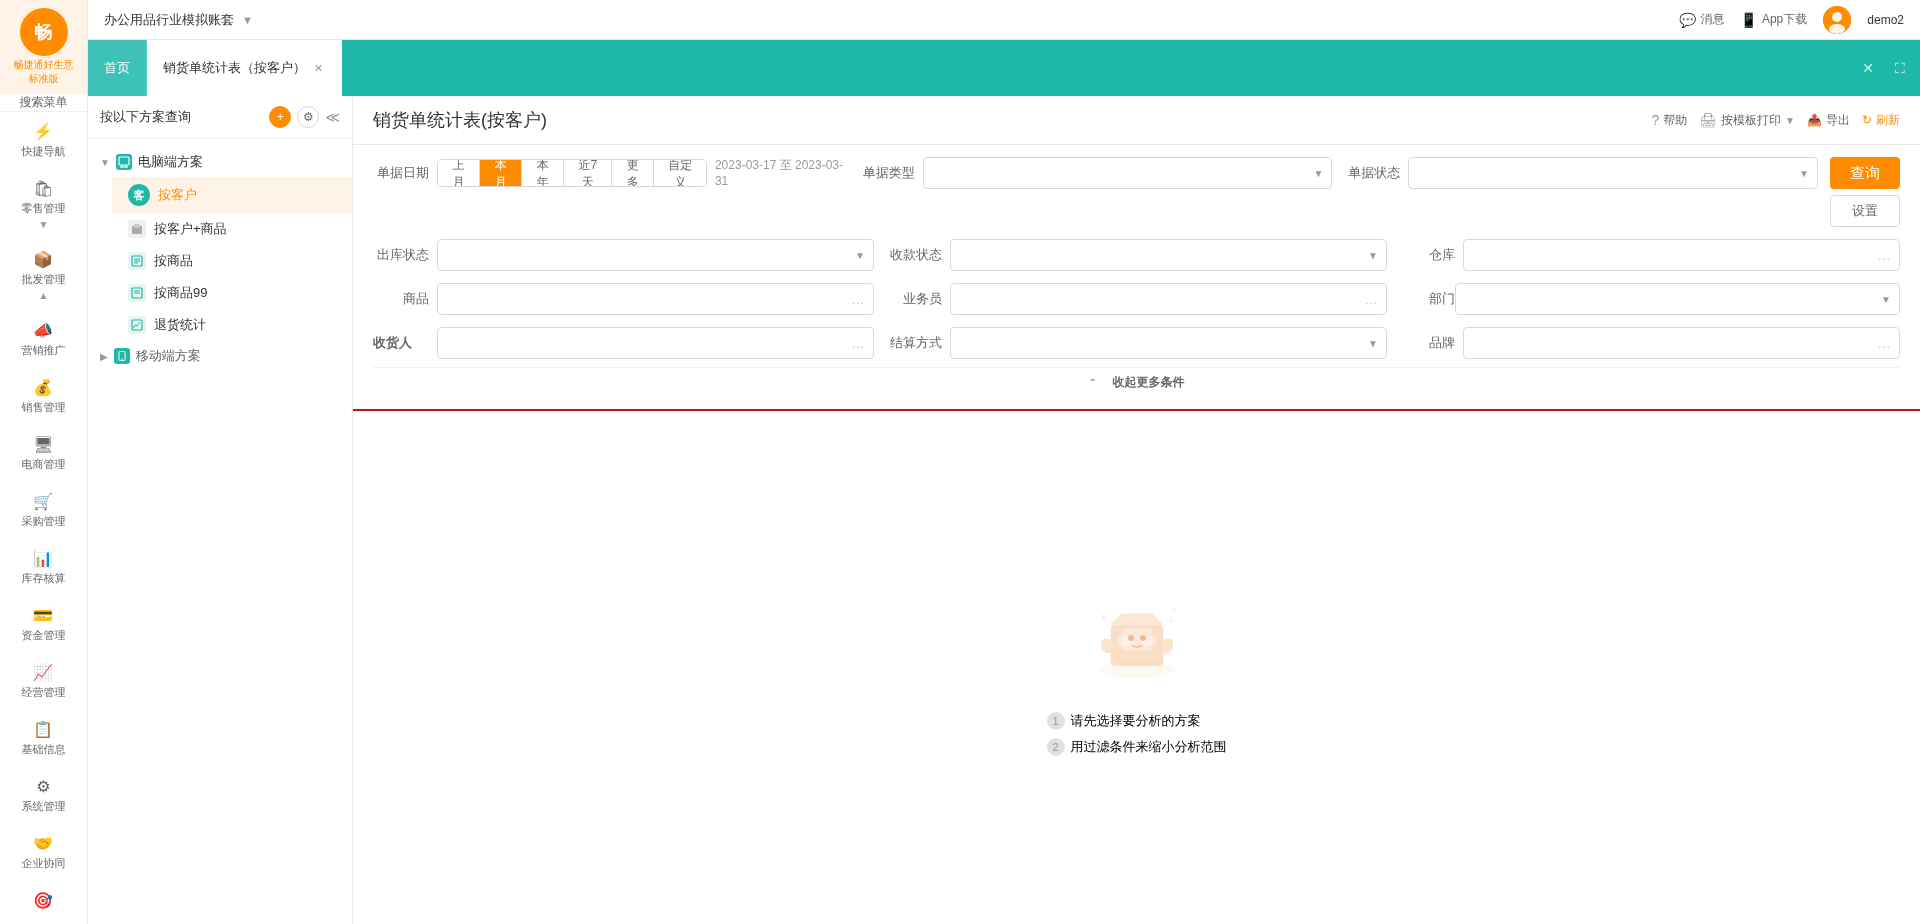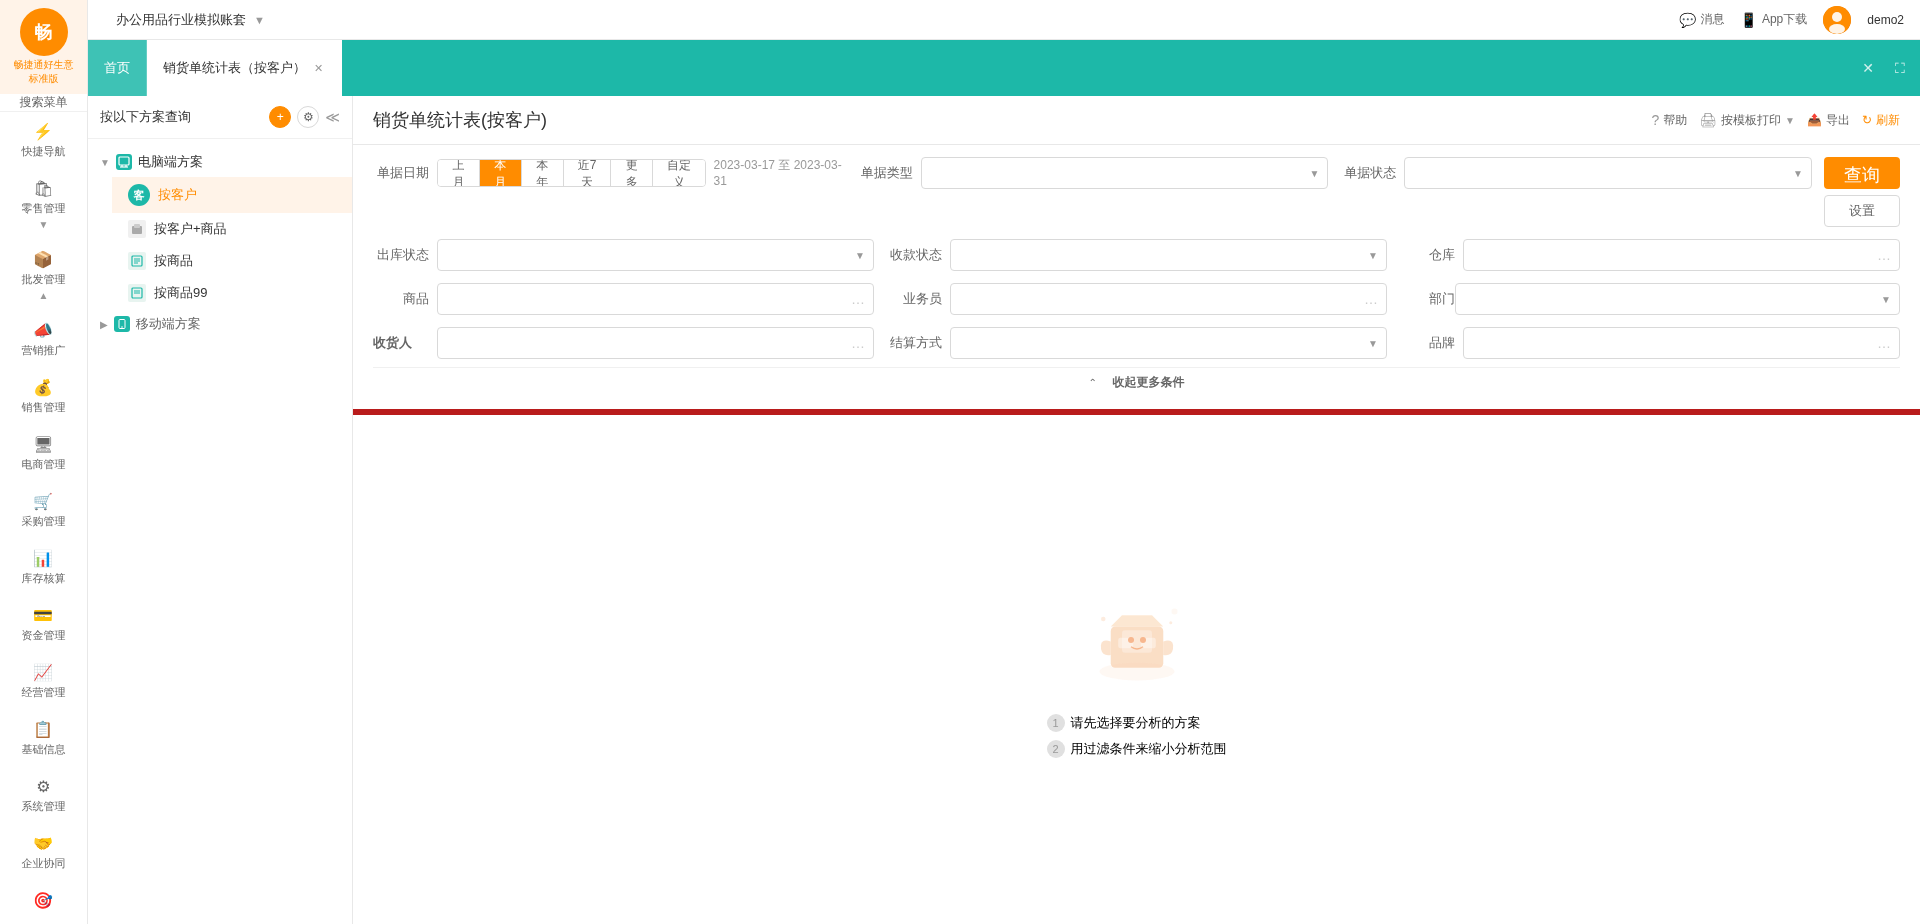--- a/index.html
+++ b/index.html
@@ -15,21 +15,21 @@
     .sidebar-nav-item { width: 100%; padding: 10px 4px; text-align: center; cursor: pointer; display: flex; flex-direction: column; align-items: center; gap: 3px; }
     .sidebar-nav-item .nav-icon { font-size: 16px; color: #666; }
     .sidebar-nav-item .nav-label { font-size: 11px; color: #666; }
     .sidebar-nav-item .nav-arrow { font-size: 10px; color: #999; }
 
     
     .main-area { flex: 1; display: flex; flex-direction: column; overflow: hidden; }
 
     
     .top-header { height: 40px; background: #fff; display: flex; align-items: center; padding: 0 16px; border-bottom: 1px solid #e8e8e8; justify-content: space-between; }
-    .header-left { display: flex; align-items: center; gap: 8px; margin-left: 12px; }
+    .header-left { display: flex; align-items: center; gap: 8px; }
     .header-app-name { font-size: 13px; color: #333; }
     .header-dropdown-icon { color: #999; font-size: 11px; cursor: pointer; }
     .header-right { display: flex; align-items: center; gap: 16px; }
     .header-action { display: flex; align-items: center; gap: 4px; color: #666; font-size: 12px; cursor: pointer; }
     .header-action .icon { font-size: 14px; }
     .user-avatar { width: 28px; height: 28px; border-radius: 50%; background: linear-gradient(135deg, #ff8c00, #e07000); display: flex; align-items: center; justify-content: center; color: #fff; font-size: 11px; overflow: hidden; }
     .user-name { font-size: 12px; color: #333; cursor: pointer; }
 
     
     .tab-bar { height: 56px; background: #1db8a8; display: flex; align-items: stretch; padding: 0 0; }
@@ -72,22 +72,22 @@
     
     .page-header { background: #fff; padding: 12px 20px; display: flex; align-items: center; justify-content: space-between; border-bottom: 1px solid #e8e8e8; }
     .page-title { font-size: 18px; color: #333; font-weight: 500; }
     .page-header-actions { display: flex; align-items: center; gap: 12px; }
     .header-action-btn { display: flex; align-items: center; gap: 4px; color: #666; font-size: 12px; cursor: pointer; }
     .header-action-btn .icon { font-size: 14px; color: #999; }
     .export-btn { display: flex; align-items: center; gap: 4px; color: #666; font-size: 12px; cursor: pointer; }
     .refresh-btn { display: flex; align-items: center; gap: 4px; color: #ff8c00; font-size: 12px; cursor: pointer; }
 
     
-    .filter-area { background: #fff; padding: 12px 20px; border-bottom: 6px solid #b91c1c; }
-    .query-btn { background: #ff8c00; color: #fff; border: none; border-radius: 4px; padding: 6px 20px; font-size: 18px; cursor: pointer; height: 32px; }
+    .filter-area { background: #fff; padding: 12px 20px; border-bottom: 2px solid #b91c1c; }
+    .query-btn { background: #ff8c00; color: #fff; border: none; border-radius: 4px; padding: 6px 20px; font-size: 15px; cursor: pointer; height: 32px; }
     .setting-btn { background: #fff; color: #666; border: 1px solid #d9d9d9; border-radius: 4px; padding: 6px 16px; font-size: 13px; cursor: pointer; height: 32px; }
 
     
     .empty-state { flex: 1; display: flex; flex-direction: column; align-items: center; justify-content: center; background: #fff; margin: 0; padding: 60px 20px; }
     .empty-icon { width: 120px; height: 120px; margin-bottom: 20px; }
     .empty-tip { display: flex; align-items: center; gap: 6px; margin-bottom: 8px; }
     .tip-num { width: 18px; height: 18px; border-radius: 50%; background: #e0e0e0; color: #999; font-size: 11px; display: flex; align-items: center; justify-content: center; }
   </style>
 </head>
 <body>
@@ -257,20 +257,29 @@
             <div class="tree-item">
               <div style="width:18px;height:18px;background:#e8f4f0;border-radius:2px;display:flex;align-items:center;justify-content:center;">
                 <svg width="12" height="12" viewBox="0 0 12 12" fill="none">
                     <rect x="1" y="1" width="10" height="10" rx="1" fill="none" stroke="#1db8a8" stroke-width="1.2"></rect>
                     <line x1="3" y1="4" x2="9" y2="4" stroke="#1db8a8" stroke-width="1"></line>
                     <line x1="3" y1="6" x2="9" y2="6" stroke="#1db8a8" stroke-width="1"></line>
                   </svg>
               </div>
               <span class="tree-item-label">按商品99</span>
             </div>
+            <div class="tree-item">
+              <div style="width:18px;height:18px;background:#e8f4f0;border-radius:2px;display:flex;align-items:center;justify-content:center;">
+                <svg width="12" height="12" viewBox="0 0 12 12" fill="none">
+                    <rect x="1" y="1" width="10" height="10" rx="1" fill="none" stroke="#1db8a8" stroke-width="1.2"></rect>
+                    <polyline points="2,9 4,6 6,7 9,3" stroke="#1db8a8" stroke-width="1" fill="none"></polyline>
+                  </svg>
+              </div>
+              <span class="tree-item-label">退货统计</span>
+            </div>
           </div>
         </div>
 
         <div class="mobile-group">
           <span style="font-size:10px;color:#999;">▶</span>
           <div style="width:16px;height:16px;background:#1db8a8;border-radius:3px;display:flex;align-items:center;justify-content:center;">
             <svg width="10" height="10" viewBox="0 0 10 10" fill="none">
                 <rect x="2" y="0.5" width="6" height="9" rx="1" stroke="white" stroke-width="1" fill="none"></rect>
                 <rect x="4" y="7.5" width="2" height="1" rx="0.5" fill="white"></rect>
               </svg>

